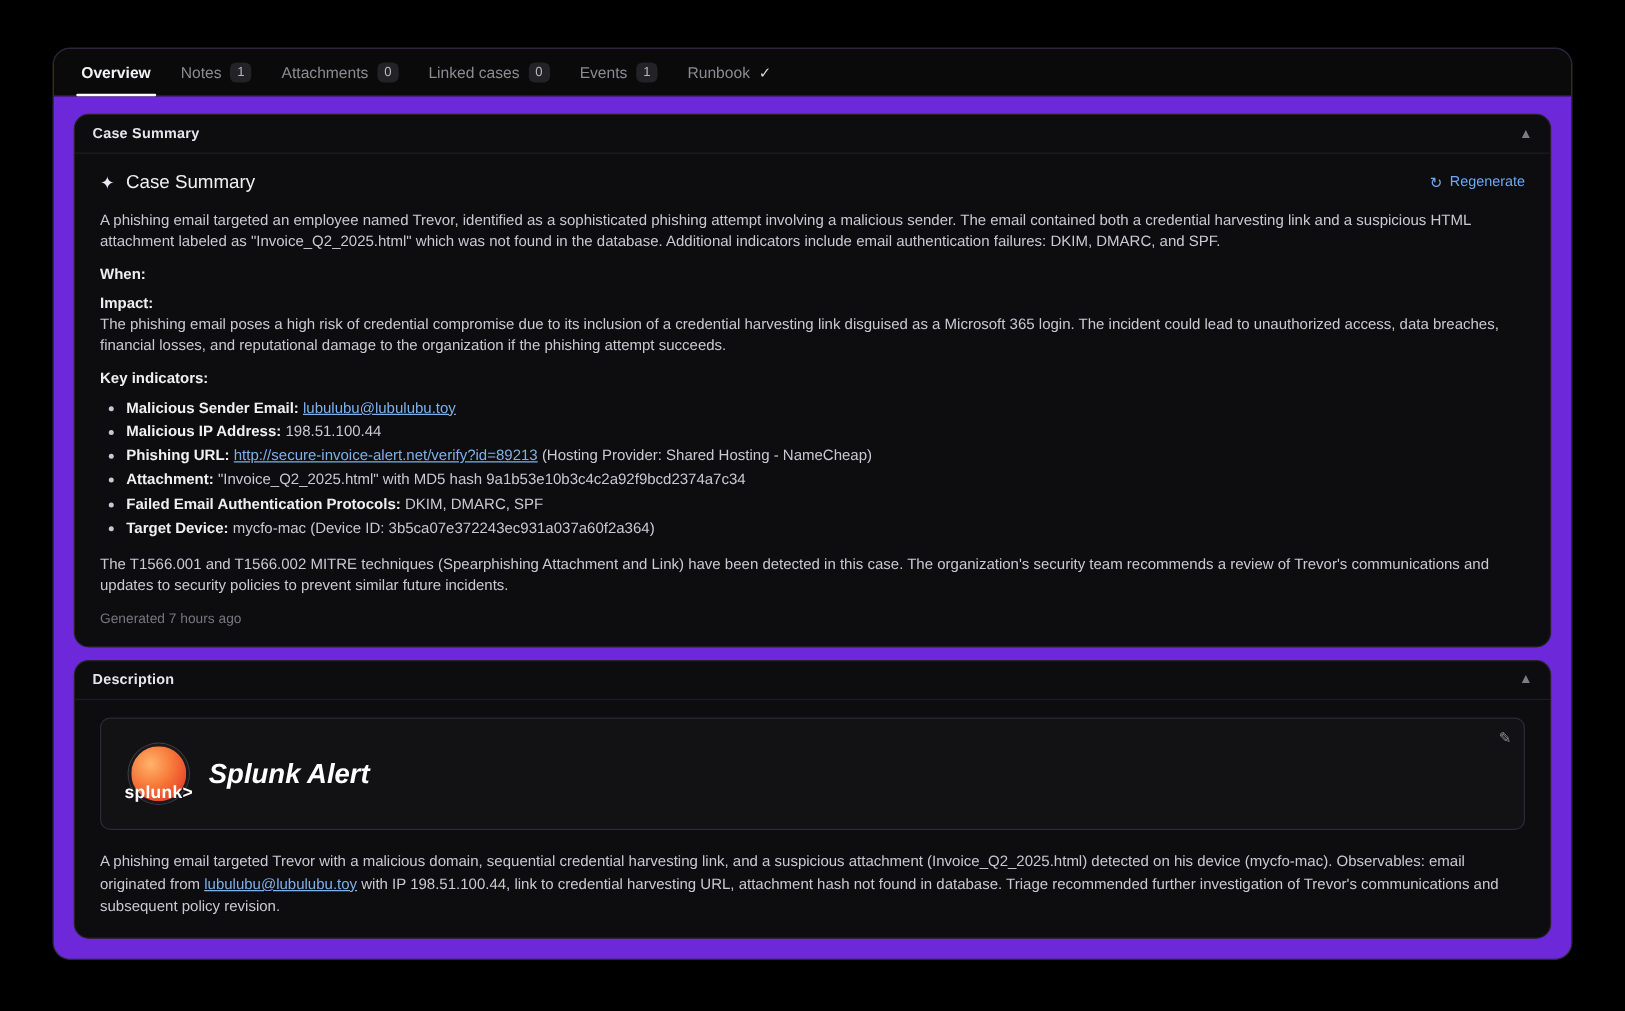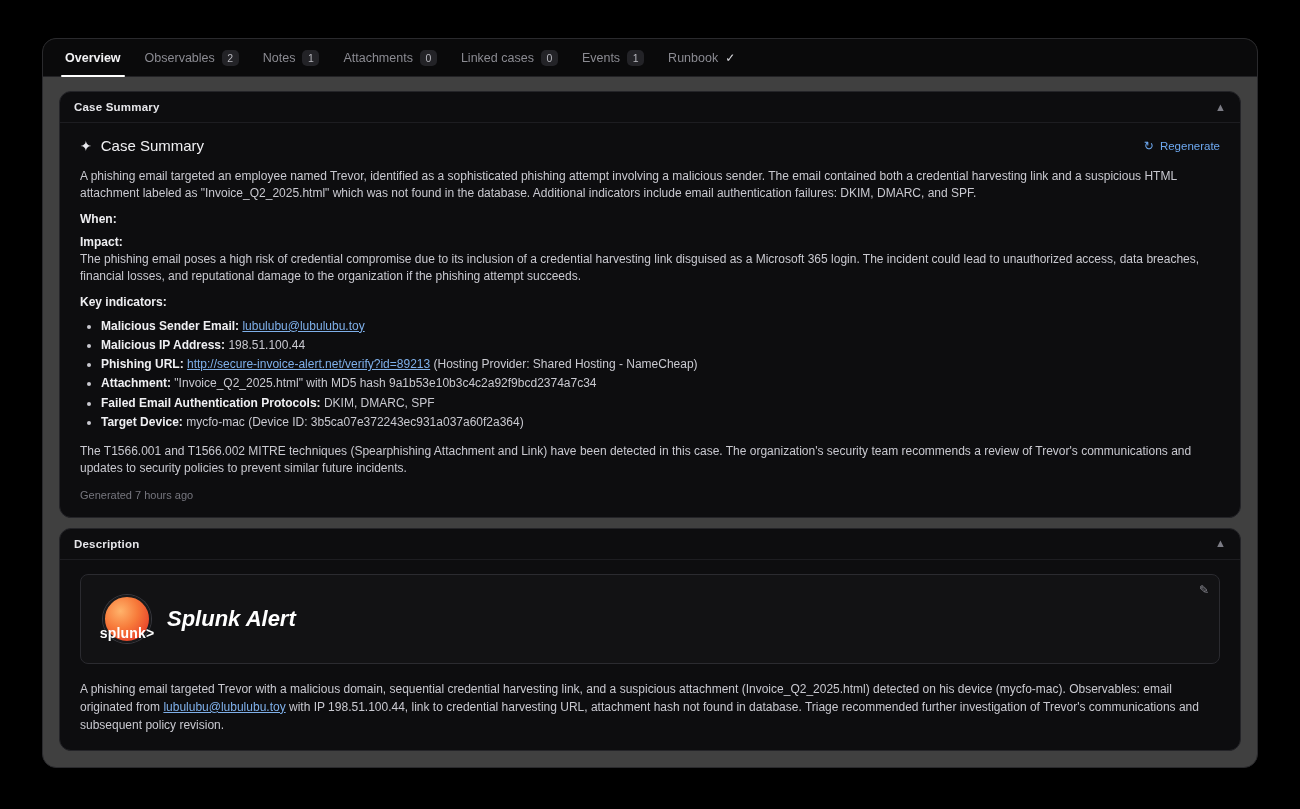--- a/index.html
+++ b/index.html
@@ -9,21 +9,21 @@
     width: 1300px; height: 809px;
     font-family: "Liberation Sans", sans-serif;
     -webkit-font-smoothing: antialiased;
   }
   .app {
     position: absolute;
     left: 42px; top: 38px;
     width: 1216px; height: 730px;
     border: 1px solid #2a2a2d;
     border-radius: 14px;
-    background: #404040;
+    background: #6d28d9;
     overflow: hidden;
   }
   
   .tabbar {
     display: flex;
     align-items: center;
     gap: 4px;
     height: 38px;
     padding: 0 12px;
     border-bottom: 1px solid #222225;
@@ -214,24 +214,20 @@
   }
 </style>
 </head>
 <body>
 
 <div class="app">
 
   <div class="tabbar">
     <div class="tab active">
       <span>Overview</span>
-    </div>
-    <div class="tab">
-      <span>Observables</span>
-      <span class="badge">2</span>
     </div>
     <div class="tab">
       <span>Notes</span>
       <span class="badge">1</span>
     </div>
     <div class="tab">
       <span>Attachments</span>
       <span class="badge">0</span>
     </div>
     <div class="tab">

